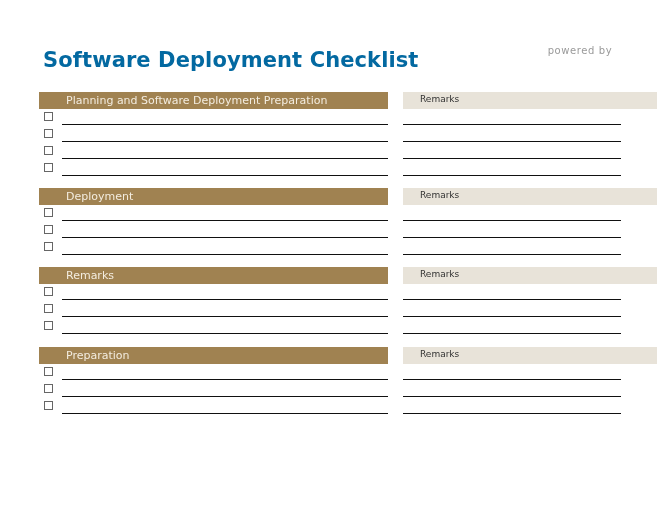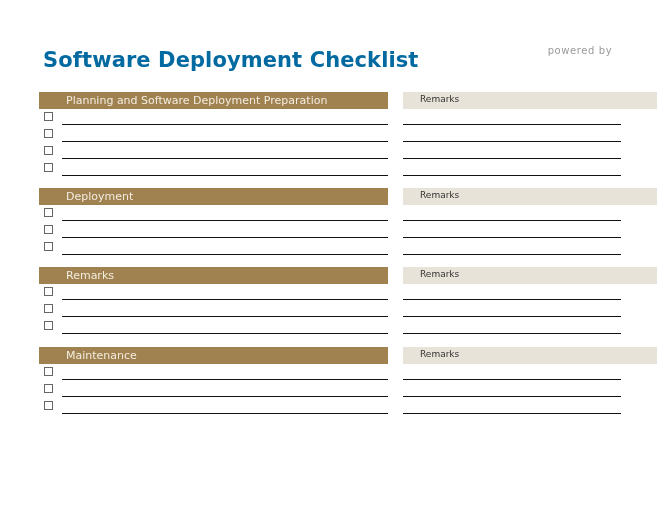--- a/index.html
+++ b/index.html
@@ -68,21 +68,21 @@
     <div class="cb" style="top: 287px;"></div>
     <div class="line-l" style="top: 299px;"></div>
     <div class="line-r" style="top: 299px;"></div>
     <div class="cb" style="top: 304px;"></div>
     <div class="line-l" style="top: 316px;"></div>
     <div class="line-r" style="top: 316px;"></div>
     <div class="cb" style="top: 321px;"></div>
     <div class="line-l" style="top: 333px;"></div>
     <div class="line-r" style="top: 333px;"></div>
     <div class="hdr" style="top: 347px;">
-      <span>Maintenance</span>
+      <span>Preparation</span>
     </div>
     <div class="rhdr" style="top: 347px;">
       <span>Remarks</span>
     </div>
     <div class="cb" style="top: 367px;"></div>
     <div class="line-l" style="top: 379px;"></div>
     <div class="line-r" style="top: 379px;"></div>
     <div class="cb" style="top: 384px;"></div>
     <div class="line-l" style="top: 396px;"></div>
     <div class="line-r" style="top: 396px;"></div>

